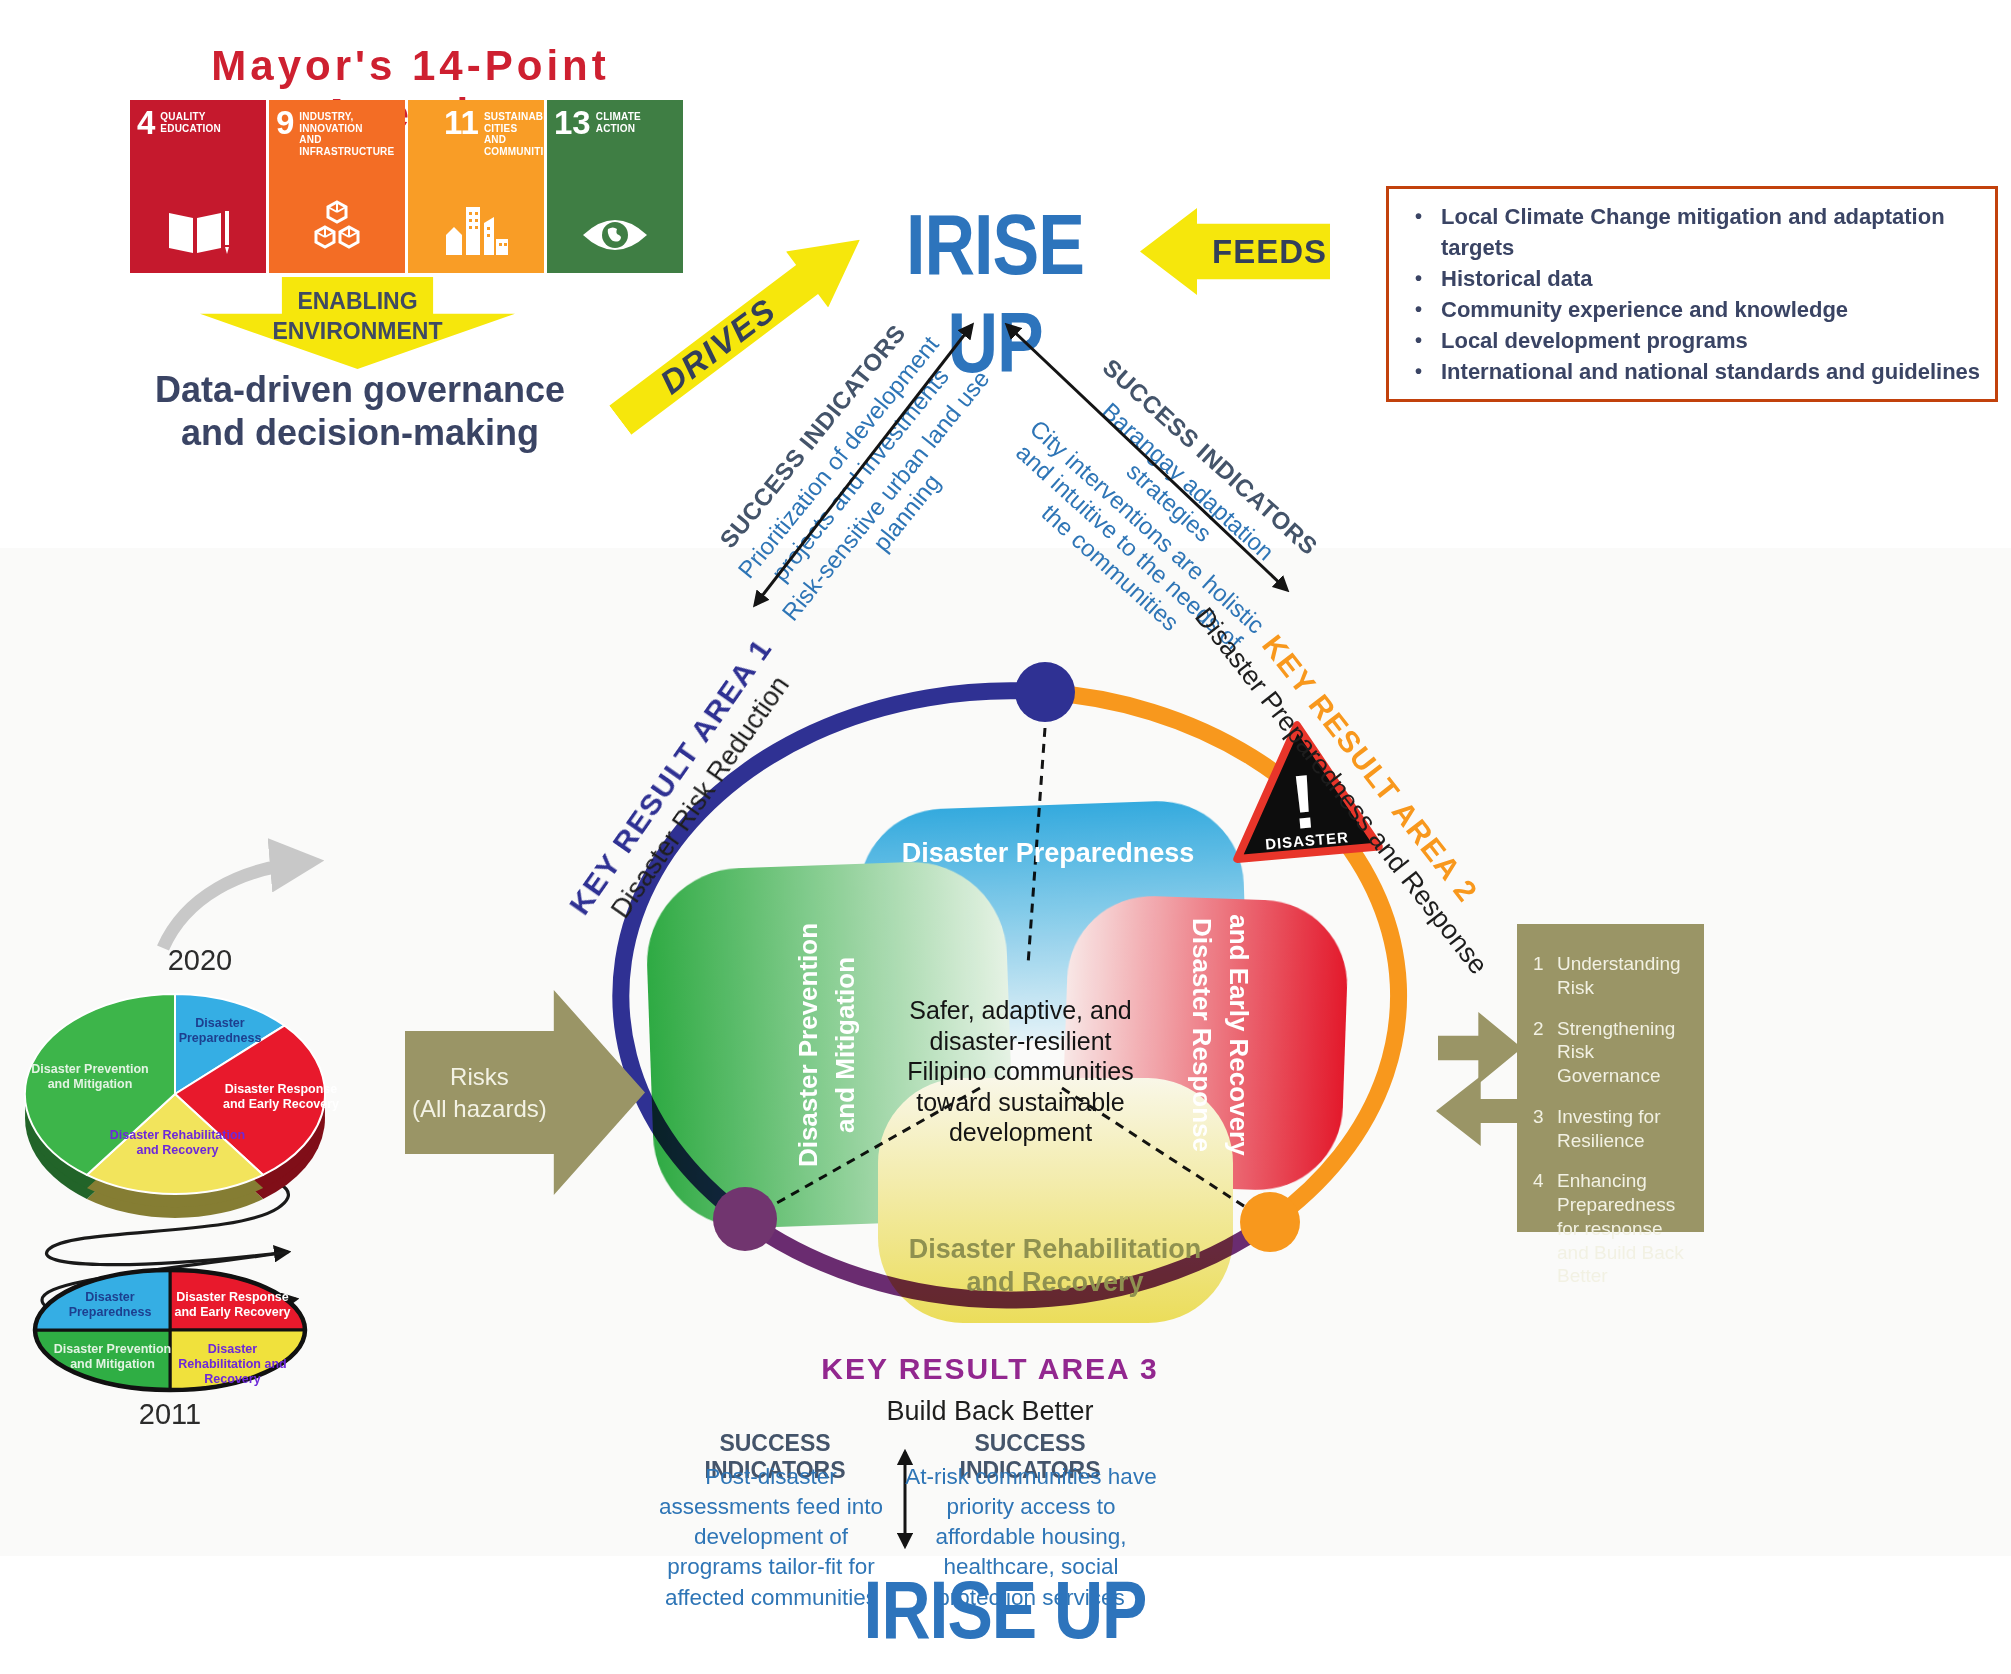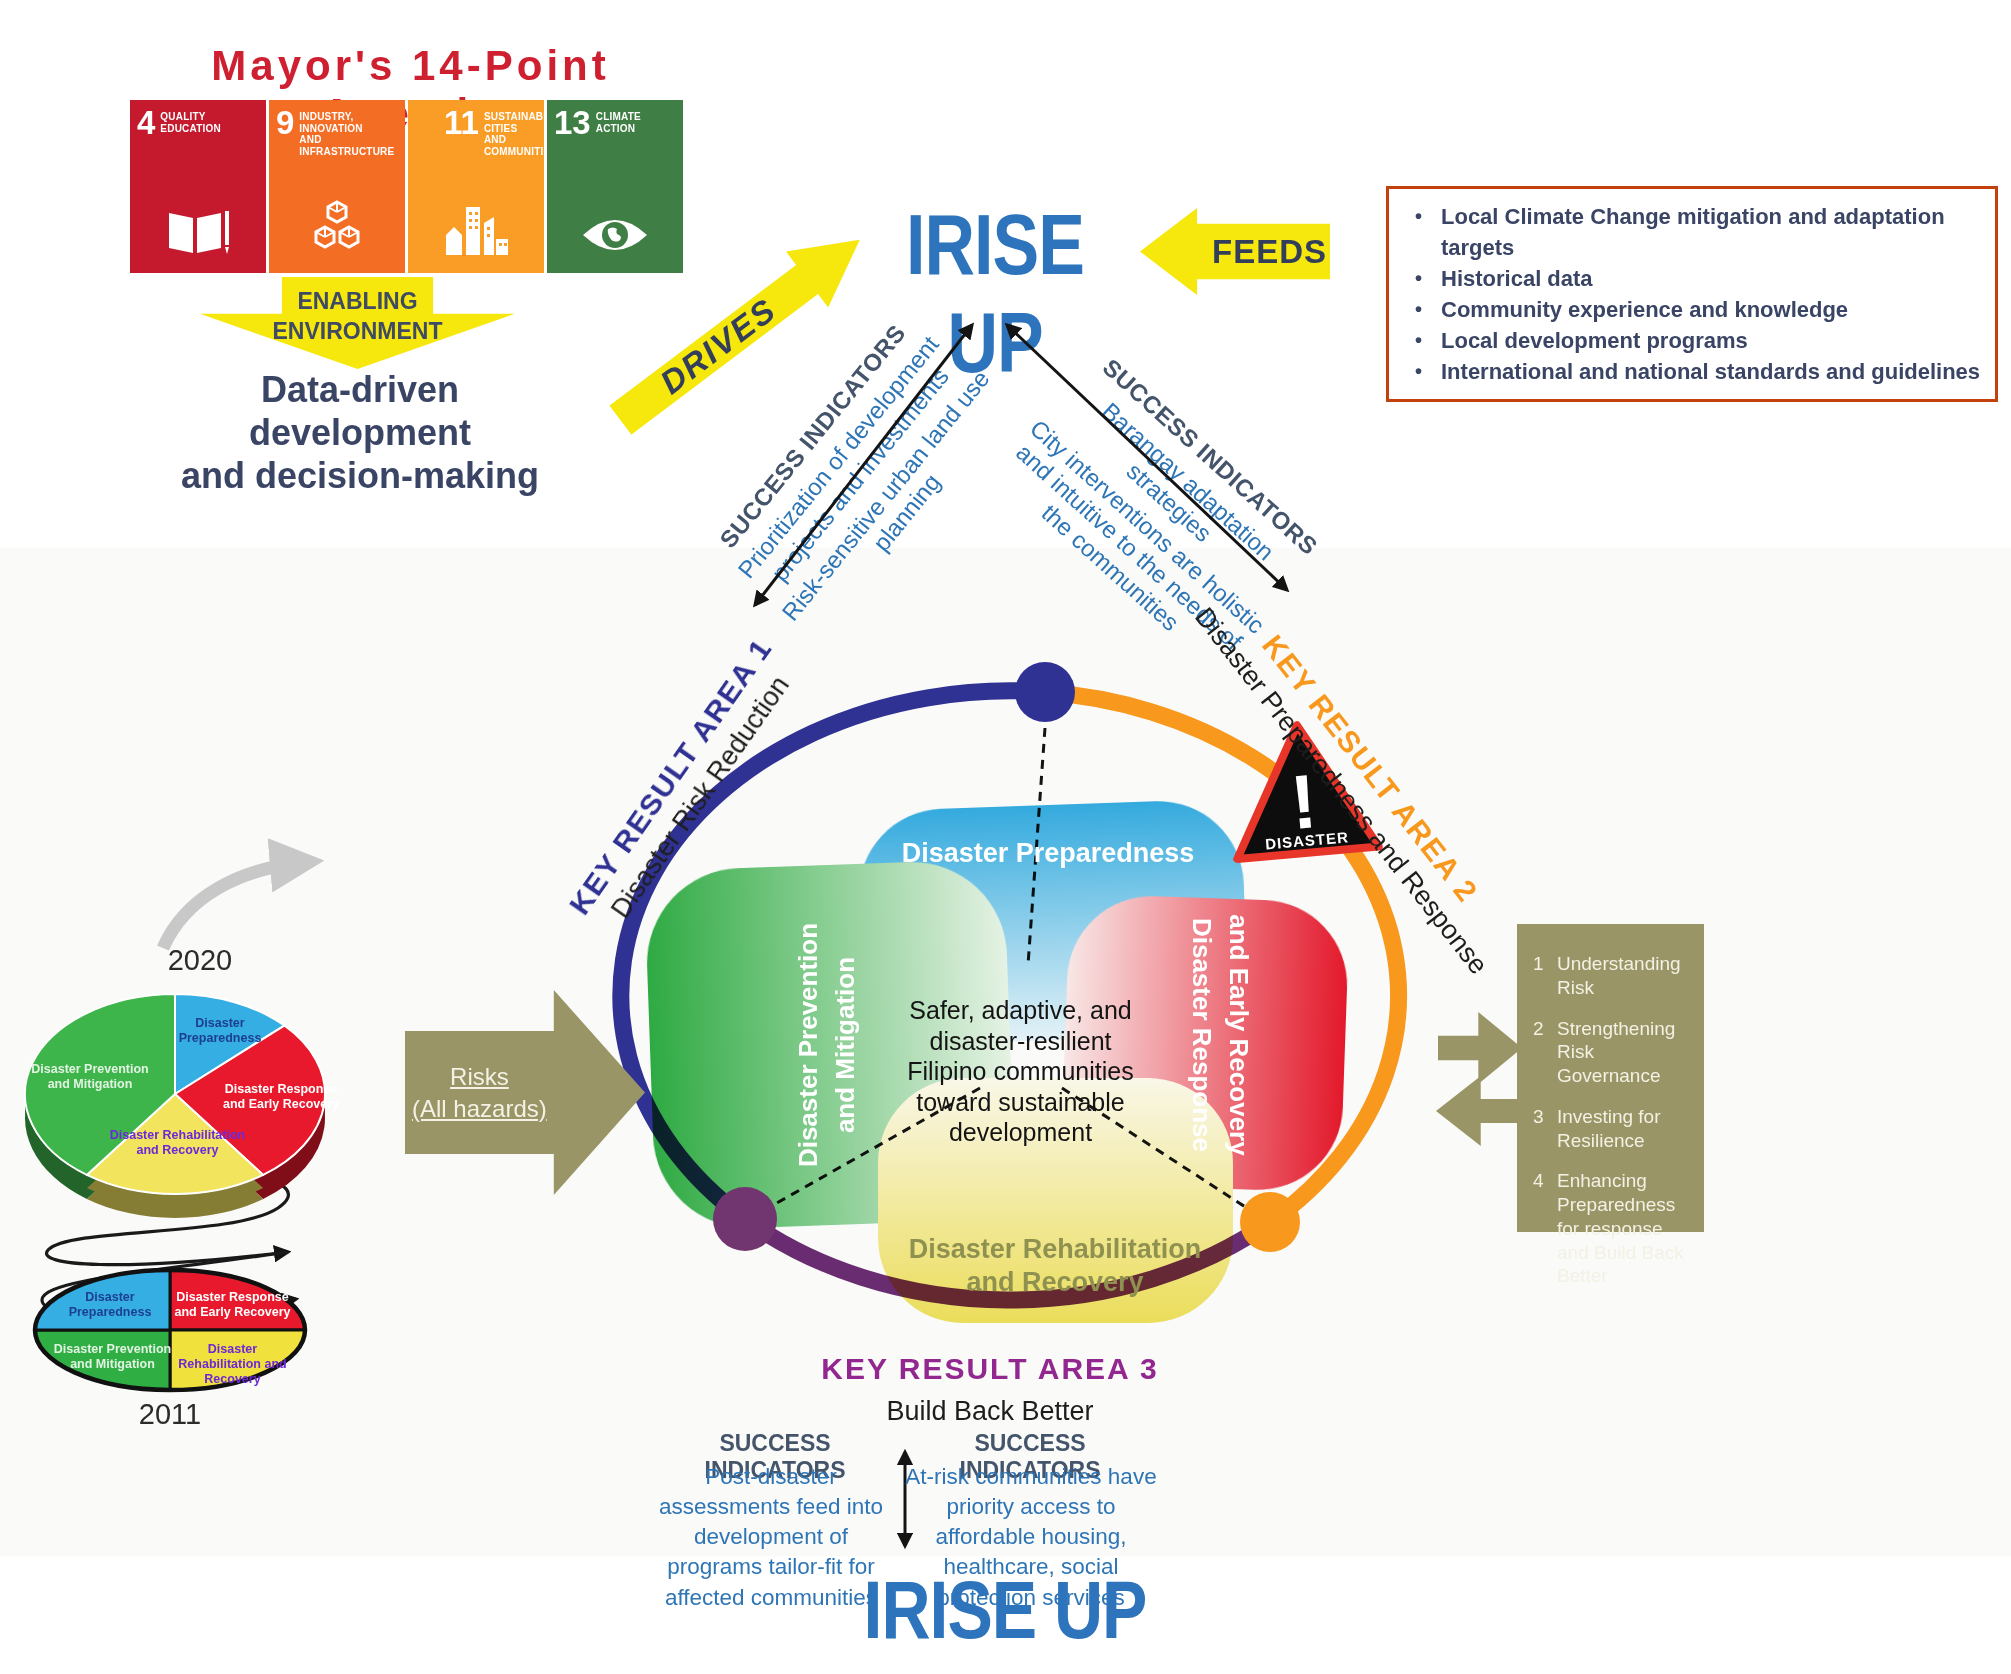--- a/index.html
+++ b/index.html
@@ -75,21 +75,21 @@
 
   
   .year-top{left:140px;top:944px;width:120px;font-size:29px;color:#2B2B2B;text-align:center;}
   .year-bottom{left:90px;top:1398px;width:160px;font-size:29px;color:#2B2B2B;text-align:center;}
   .pie-label{font-size:12.5px;line-height:1.2;text-align:center;font-weight:bold;}
   .pl-white{color:#fff;text-align:center;} .pl-navy{color:#1D3F8F;} .pl-olive{color:#6d28d9;} .pl-ltgreen{color:#E2F3E2;}
 
   .risks-arrow{left:405px;top:990px;width:240px;height:205px;background:#9A9566;
     clip-path:polygon(0 20%,62% 20%,62% 0,100% 50%,62% 100%,62% 80%,0 80%);}
   .risks-arrow .txt{position:absolute;left:0;top:0;width:62%;height:100%;display:flex;
-    align-items:center;justify-content:center;color:#F3F2E4;font-size:24px;text-align:center;line-height:1.3;text-decoration:underline;}
+    align-items:center;justify-content:center;color:#F3F2E4;font-size:24px;text-align:center;line-height:1.3;}
 
   
   .olive-box{left:1517px;top:924px;width:187px;height:308px;background:#9A9566;
     box-sizing:border-box;padding:28px 12px 0 16px;}
   .prio-row{display:flex;margin-bottom:17px;color:#F2F1E3;font-size:19px;line-height:1.25;}
   .prio-num{width:24px;flex:none;}
   .arrow-into-box{left:1438px;top:1012px;width:84px;height:72px;background:#9A9566;
     clip-path:polygon(0 33%,48% 33%,48% 0,100% 50%,48% 100%,48% 67%,0 67%);}
   .arrow-out-box{left:1436px;top:1076px;width:86px;height:70px;background:#9A9566;
     clip-path:polygon(100% 33%,52% 33%,52% 0,0 50%,52% 100%,52% 67%,100% 67%);}
@@ -191,21 +191,21 @@
         </svg>
       </span>
     </div>
   </div>
 
   <div class="abs enabling-arrow">
     <div class="enabling-text pre">ENABLING
 ENVIRONMENT</div>
   </div>
 
-  <div class="abs governance pre">Data-driven development
+  <div class="abs governance pre">Data-driven governance
 and decision-making</div>
 
   <div class="abs drives-arrow">
     <span>DRIVES</span>
   </div>
 
   <div class="abs irise-top">IRISE UP</div>
 
   <div class="abs feeds-arrow">
     <span>FEEDS</span>

